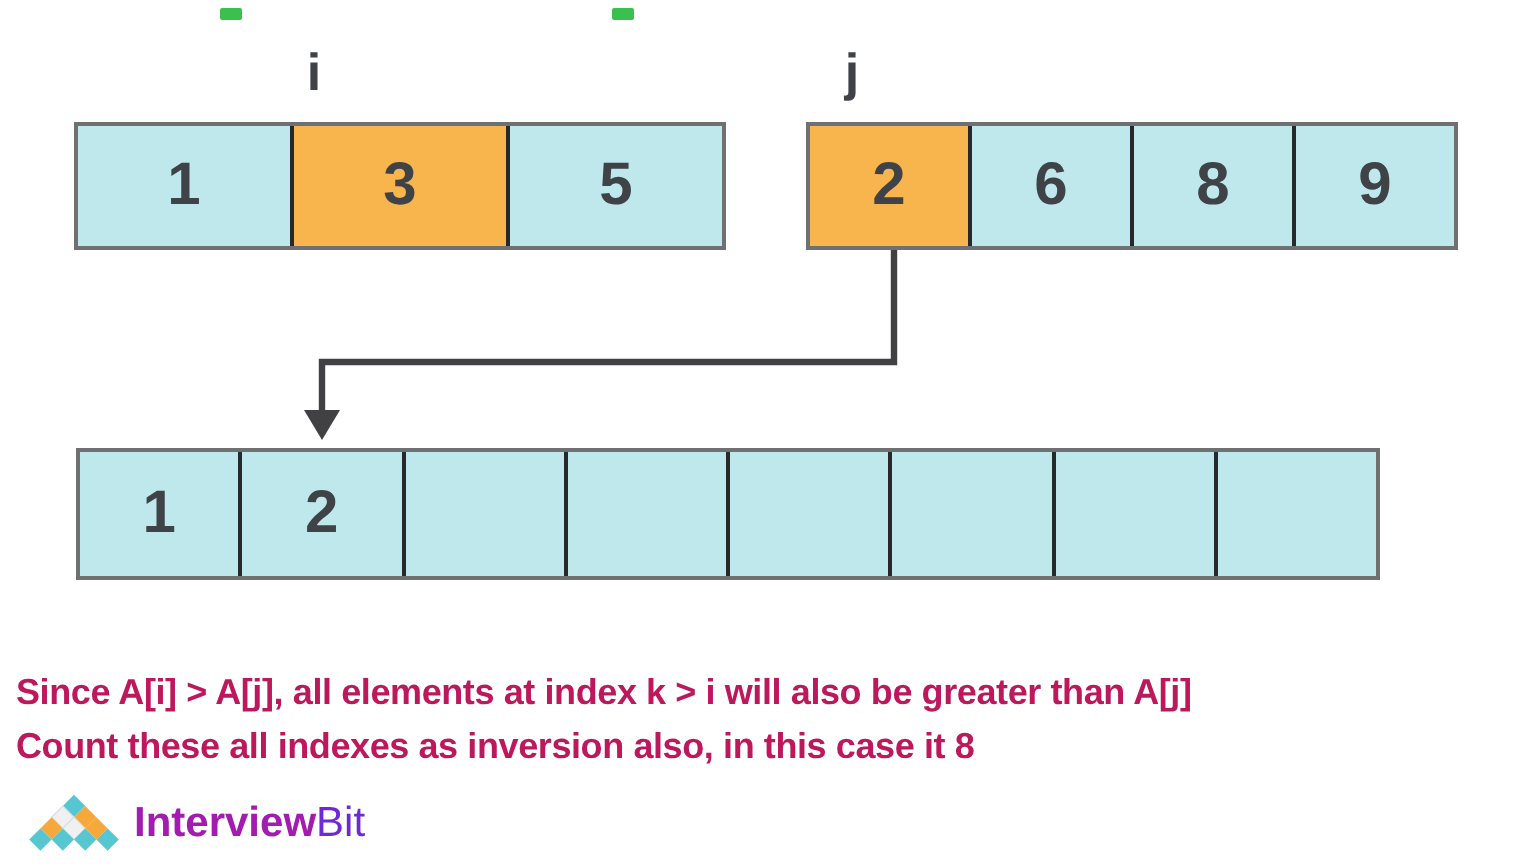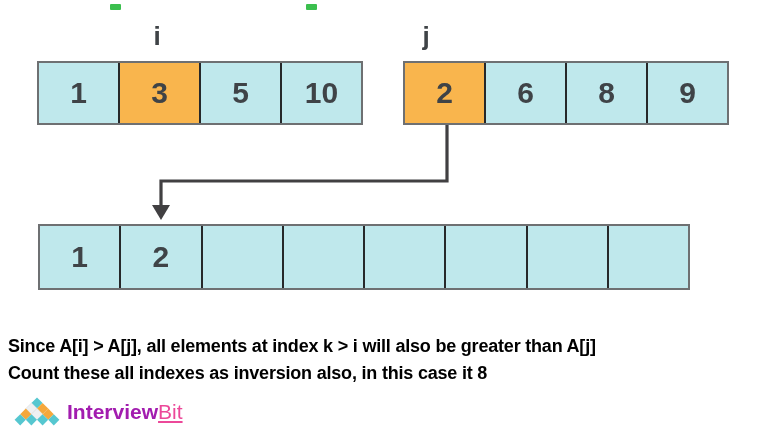--- a/index.html
+++ b/index.html
@@ -19,44 +19,43 @@
   .cell{
     flex:1;display:flex;align-items:center;justify-content:center;
     background:#bfe8ec;border-right:2px solid #26282a;
     font-size:30px;font-weight:bold;color:#3f4347;
   }
   .cell:last-child{border-right:none;}
   .cell.hl{background:#f9b54d;}
   .arrow-svg{position:absolute;left:0;top:0;pointer-events:none;}
   .caption-line{
     position:absolute;left:8px;white-space:nowrap;
-    font-size:18px;font-weight:bold;color:#000000;letter-spacing:-0.2px;
+    font-size:18px;font-weight:bold;color:#be185d;letter-spacing:-0.2px;
   }
   .logo{position:absolute;left:14px;top:397px;display:flex;align-items:center;}
   .logo-mark{display:block;}
   .logo-text{margin-left:7px;font-size:21px;line-height:30px;white-space:nowrap;}
   .logo-text .b1{font-weight:bold;color:#a21caf;}
-  .logo-text .b2{font-weight:normal;color:#ec4899;text-decoration:underline;}
+  .logo-text .b2{font-weight:normal;color:#6d28d9;}
 </style>
 </head>
 <body>
 
 <div class="stage">
 
   <div class="green-mark" style="left:110px;top:4px;"></div>
   <div class="green-mark" style="left:306px;top:4px;"></div>
 
   <div class="ptr-label" style="left:157px;top:23px;">i</div>
   <div class="ptr-label" style="left:426px;top:23px;">j</div>
 
   <div class="arr" style="left:37px;top:61px;width:326px;">
     <div class="cell">1</div>
     <div class="cell hl">3</div>
     <div class="cell">5</div>
-    <div class="cell">10</div>
   </div>
 
   <div class="arr" style="left:403px;top:61px;width:326px;">
     <div class="cell hl">2</div>
     <div class="cell">6</div>
     <div class="cell">8</div>
     <div class="cell">9</div>
   </div>
 
   <svg class="arrow-svg" width="768" height="433" viewBox="0 0 768 433">

